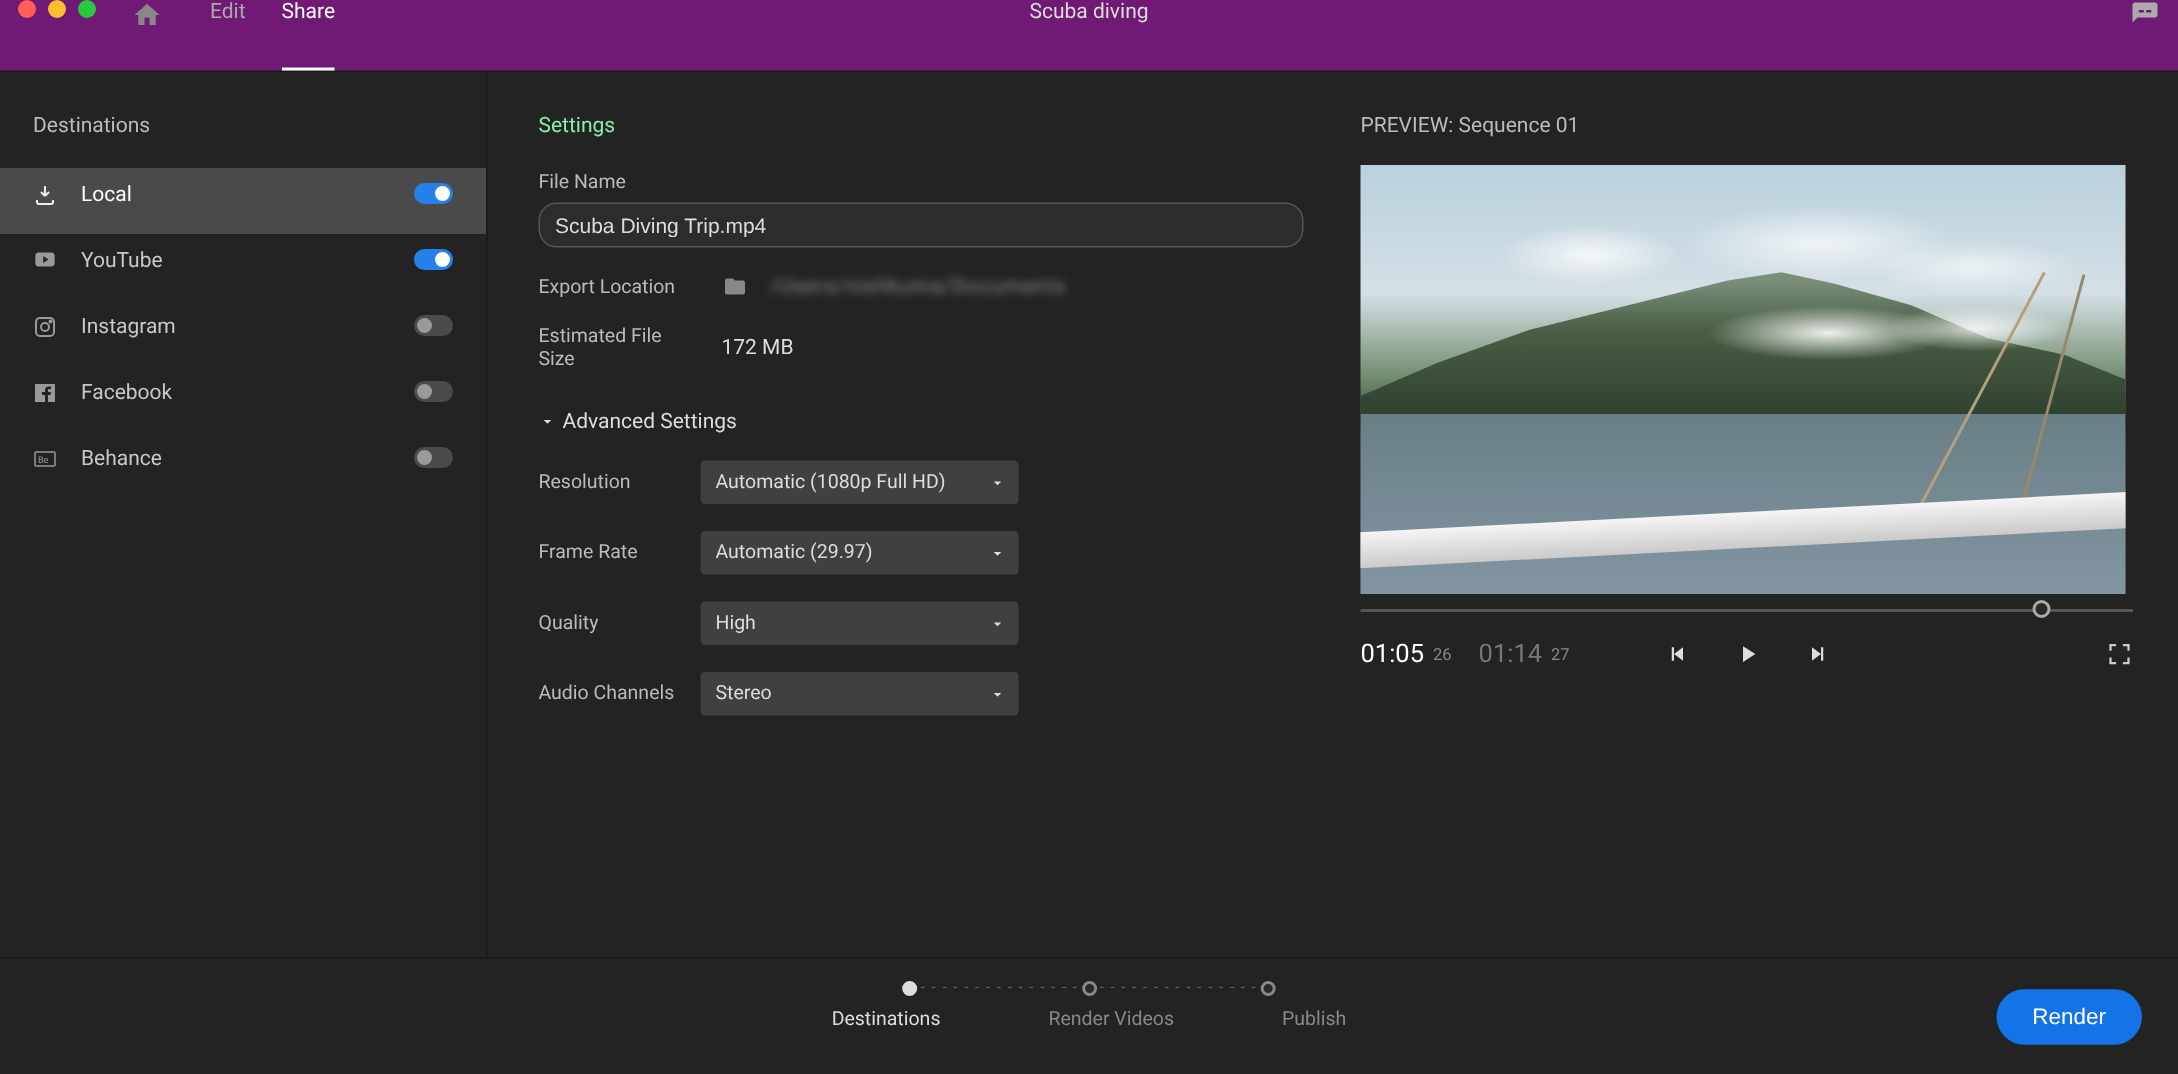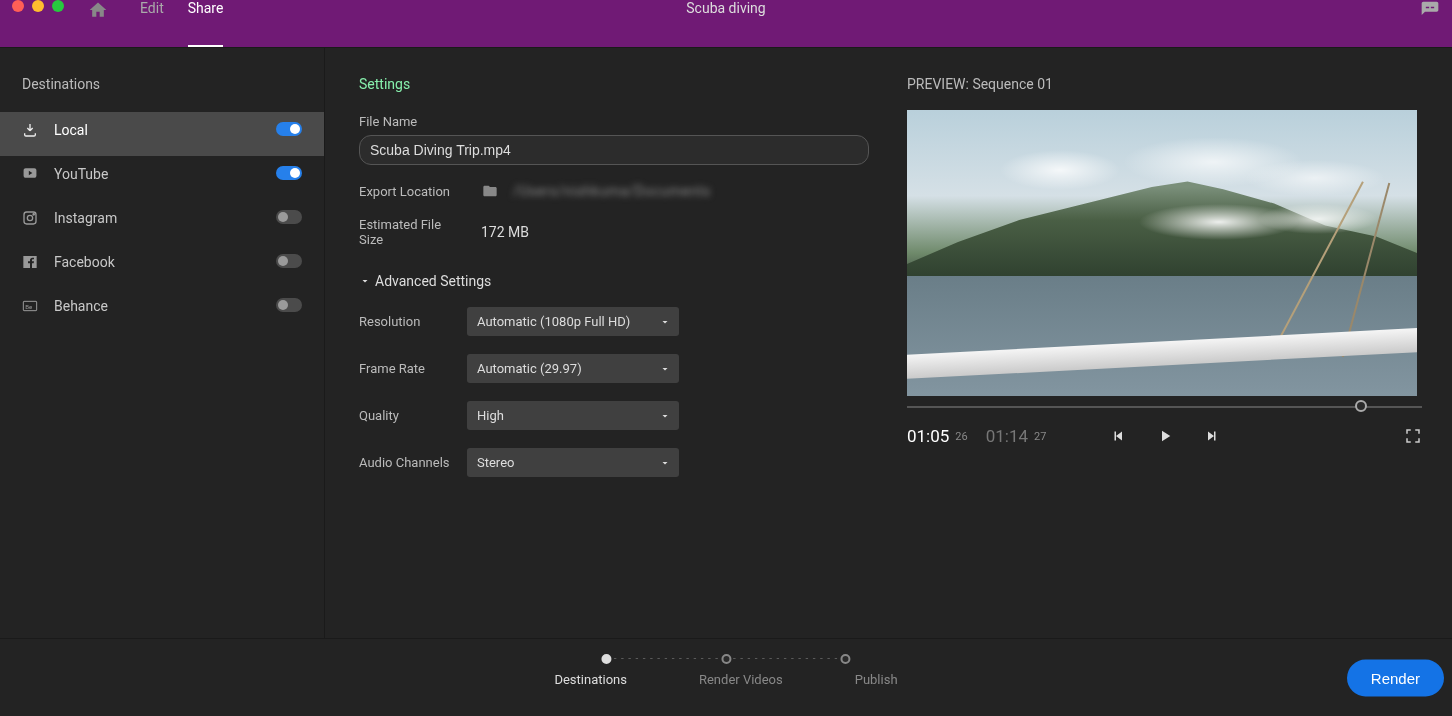--- a/index.html
+++ b/index.html
@@ -132,21 +132,21 @@
   }
   .stepper { position:absolute; left:50%; transform:translateX(-50%); text-align:center; top: 14px; }
   .steps-line { display:flex; align-items:center; justify-content:center; gap:0; }
   .step-dot { width:10px; height:10px; border-radius:50%; border:2px solid #888; background:#2a2a2a; }
   .step-dot.filled { background:#ddd; border-color:#ddd; }
   .step-dash { letter-spacing:1px; color:#666; font-size:10px; padding: 0 2px; }
   .step-labels { display:flex; gap:72px; margin-top:8px; font-size:13px; }
   .step-labels span:first-child { color:#ddd; }
   .step-labels span { color:#888; }
   .render-btn {
-    position:absolute; right:8px; top:50%; transform:translateY(-50%);
+    position:absolute; right:24px; top:50%; transform:translateY(-50%);
     background:#1473e6; color:#fff; border:none; padding:10px 24px;
     border-radius:20px; font-size:15px; cursor:pointer;
   }
   svg { display:block; }
 </style>
 </head>
 <body>
 
 <div class="titlebar">
   <div class="traffic">

